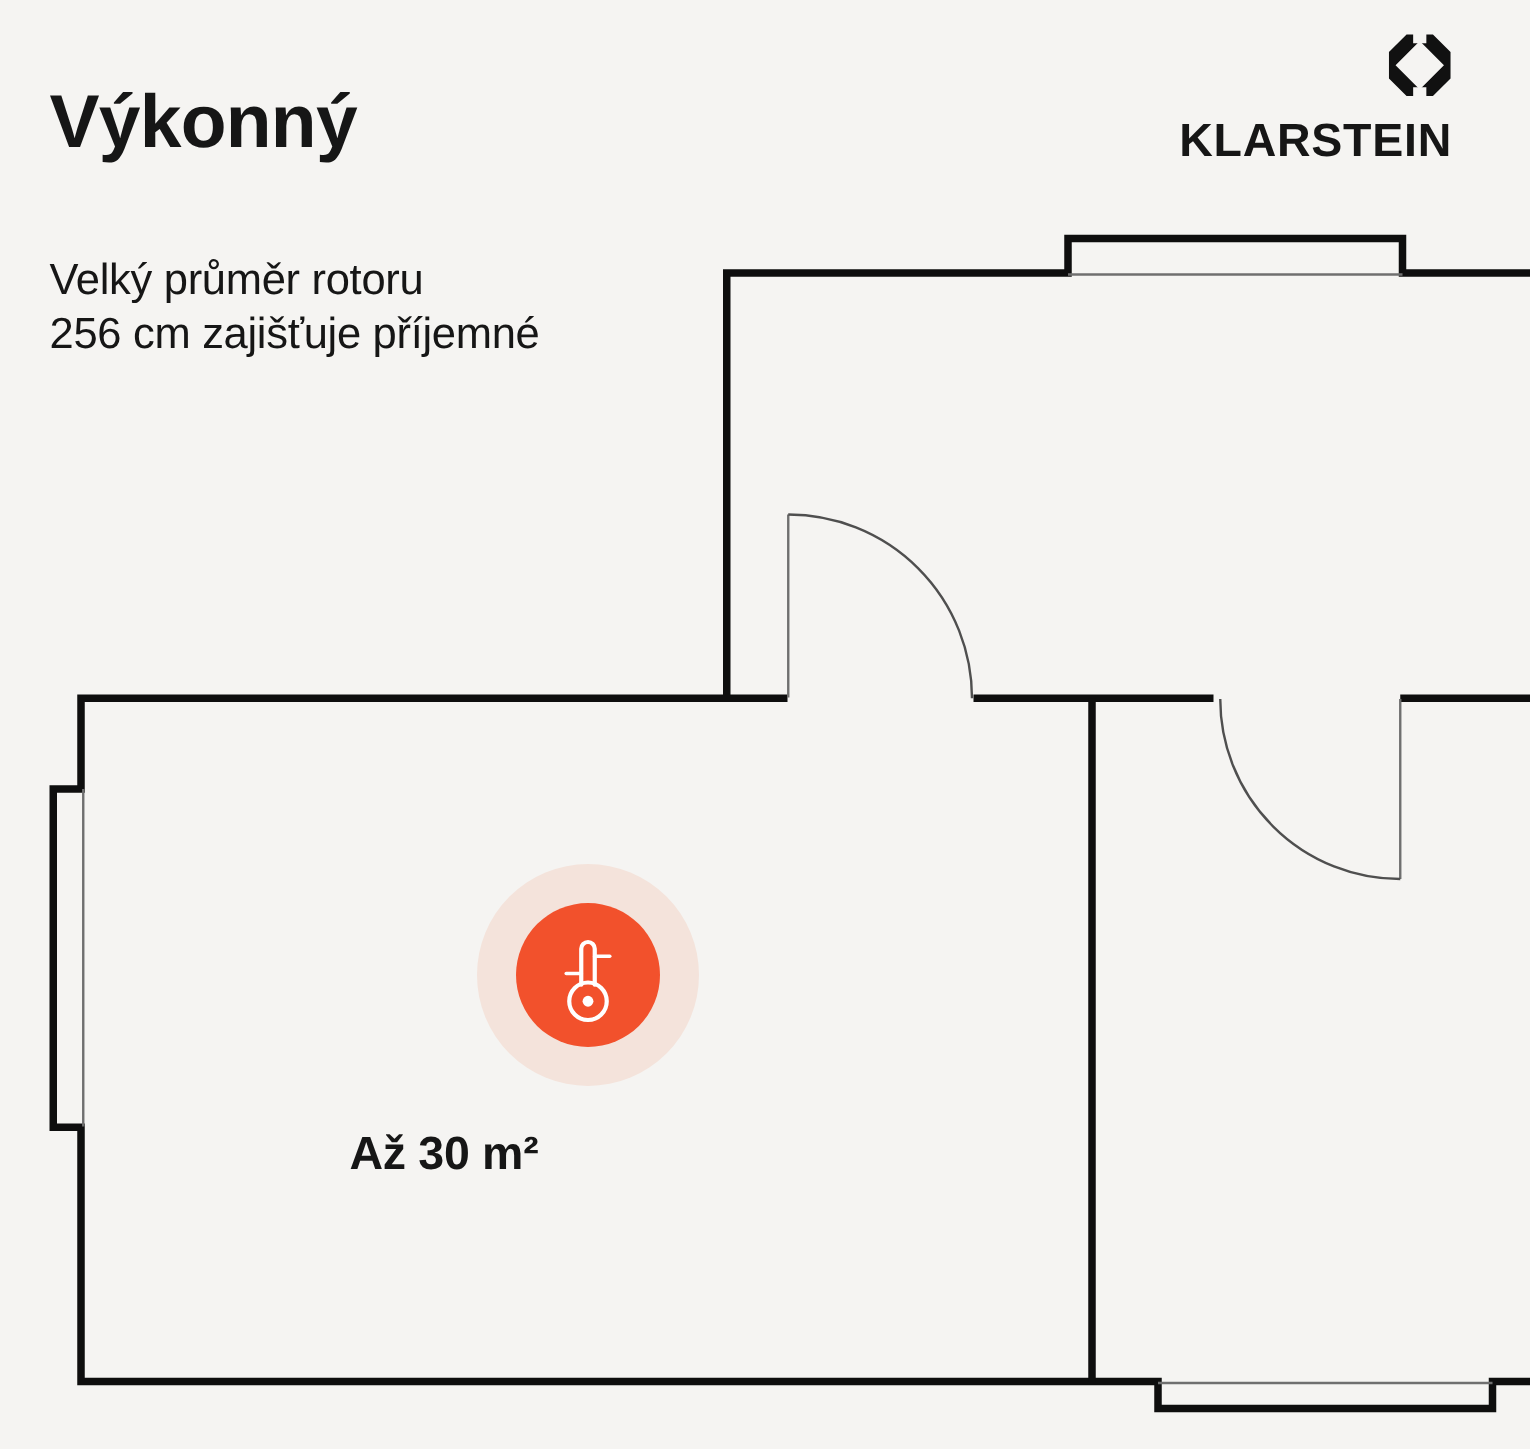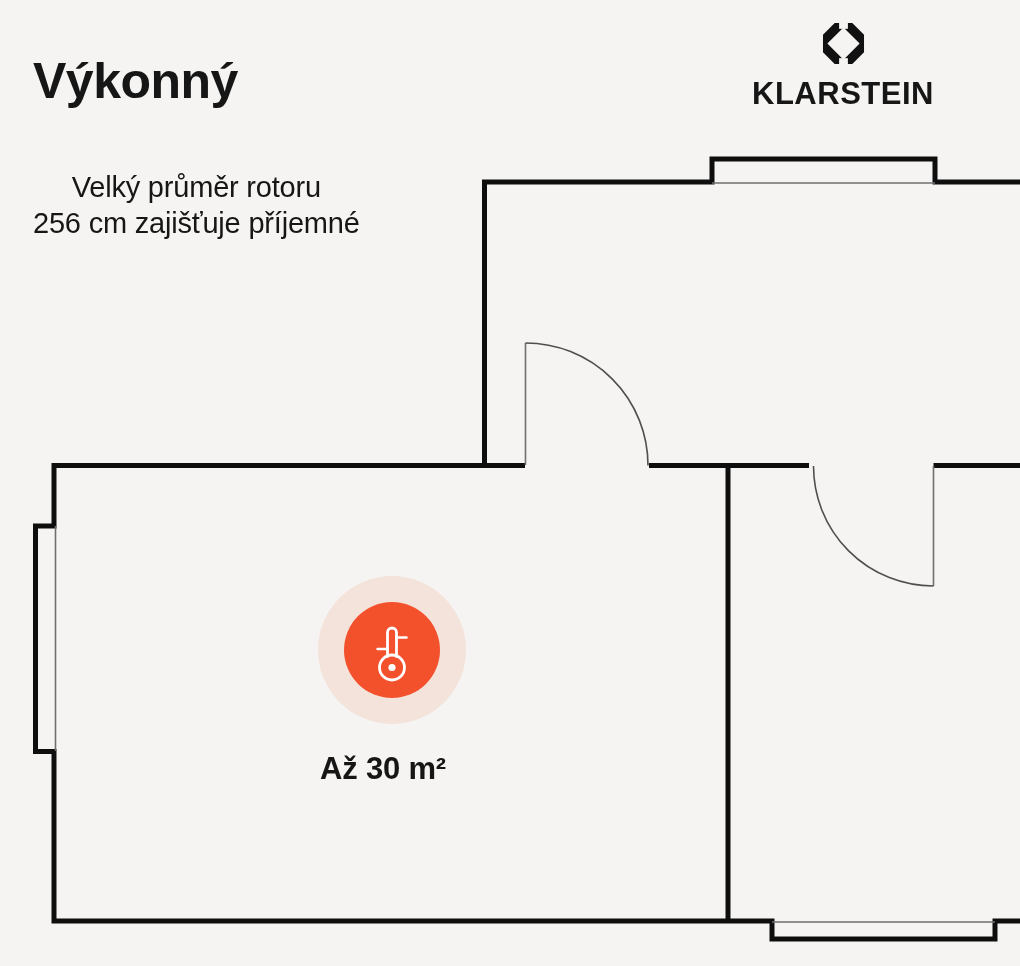--- a/index.html
+++ b/index.html
@@ -9,35 +9,35 @@
     font-family:"Liberation Sans", sans-serif;
     color:#161616;
   }
   .abs{position:absolute;}
   .page-title{
     left:33px;top:20px;
     font-size:50px;font-weight:700;letter-spacing:-0.5px;line-height:1.1;
   }
   .description{
     left:33px;top:170px;
-    font-size:29px;font-weight:400;line-height:35.5px;letter-spacing:-0.2px;text-align:center;
+    font-size:29px;font-weight:400;line-height:35.5px;letter-spacing:-0.2px;
   }
   .description span{display:block;}
   .brand{
     left:718px;top:22px;width:250px;
-    display:flex;flex-direction:column;align-items:center;
+    display:flex;flex-direction:column;align-items:flex-end;
   }
   .brand .logo{width:43px;height:43px;display:block;}
   .brand .brand-name{
     margin-top:13px;
     font-size:31px;font-weight:700;letter-spacing:0.5px;line-height:1;
   }
   .floorplan{left:0;top:0;width:1020px;height:966px;display:block;}
   .area-label{
-    left:248px;top:751px;width:270px;text-align:center;
+    left:233px;top:751px;width:270px;text-align:left;
     font-size:31px;font-weight:700;letter-spacing:-0.2px;
   }
 </style>
 </head>
 <body>
 
 <h1 class="abs page-title">Výkonný</h1>
 
 <div class="abs description">
   <span>Velký průměr rotoru</span>

